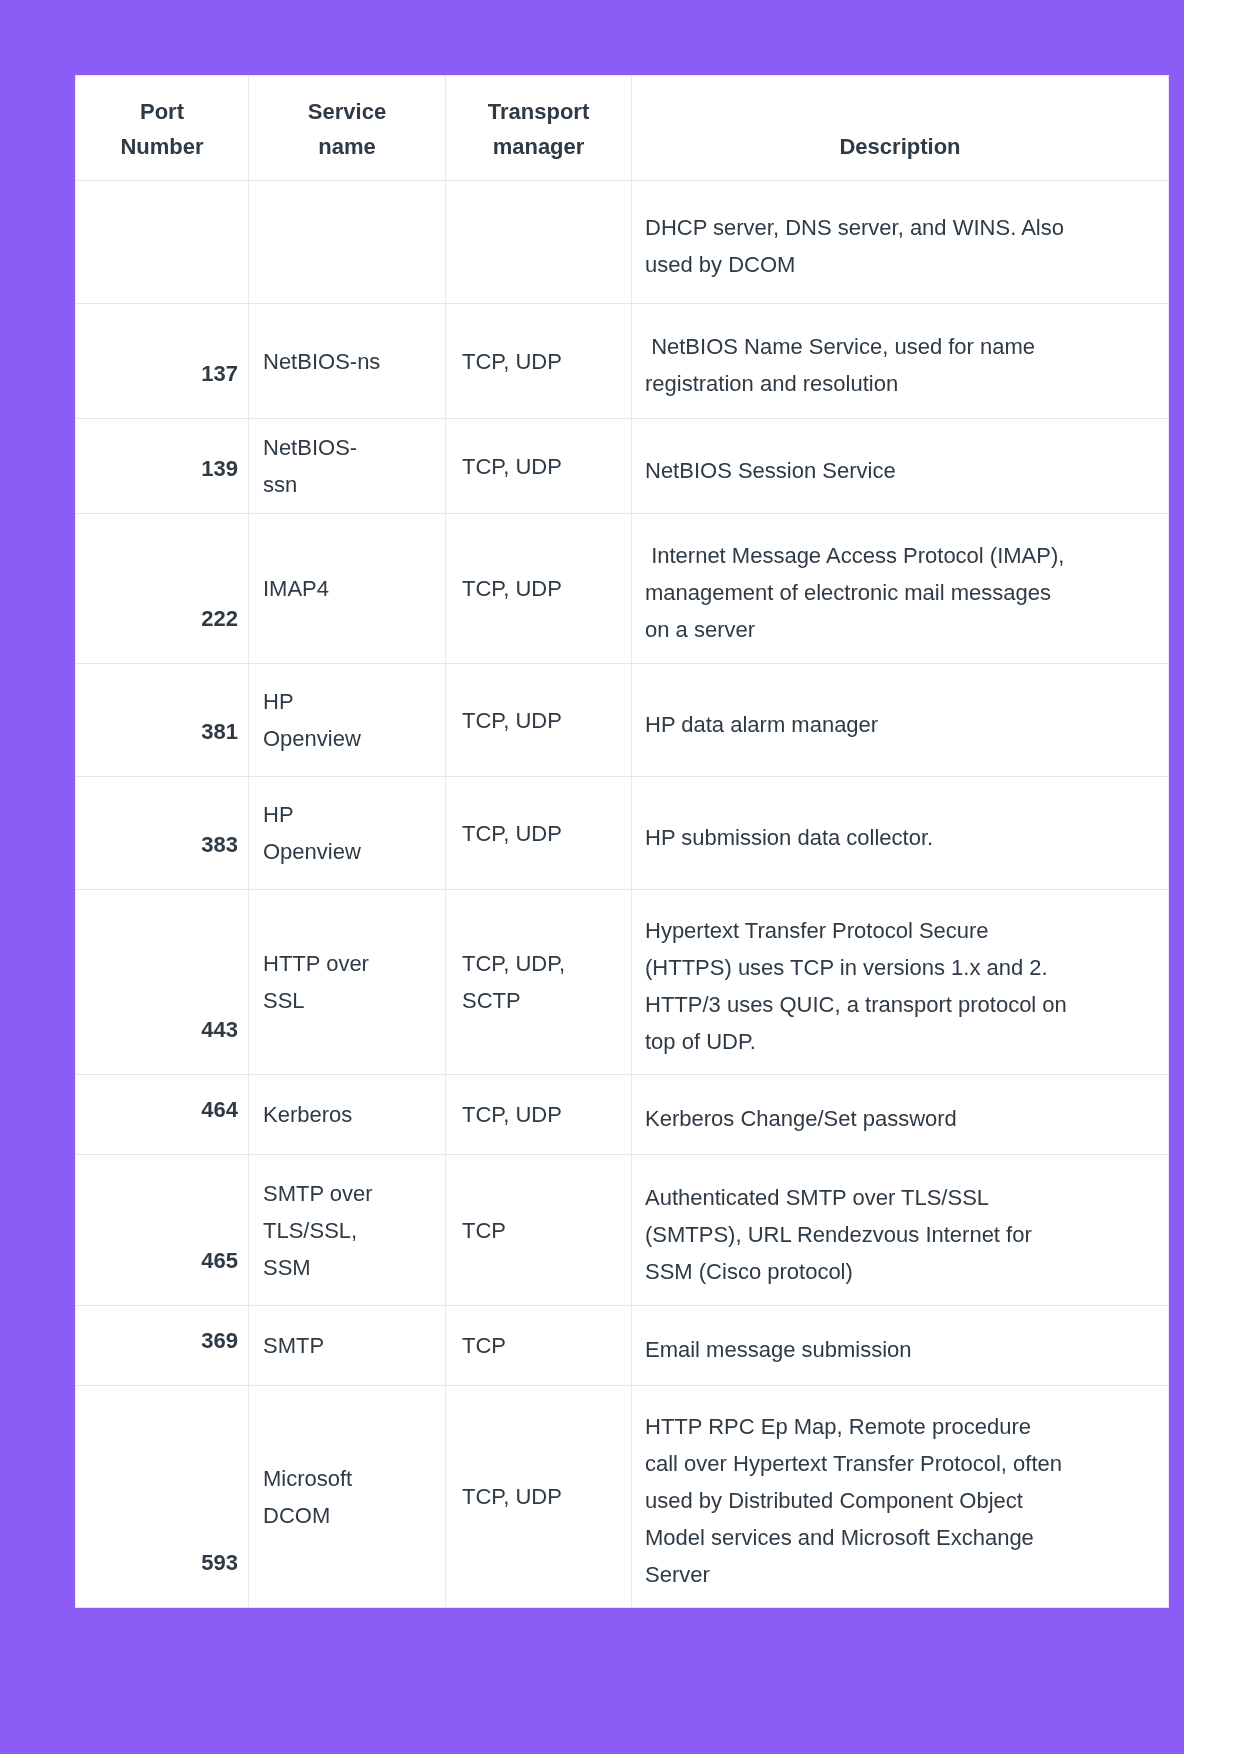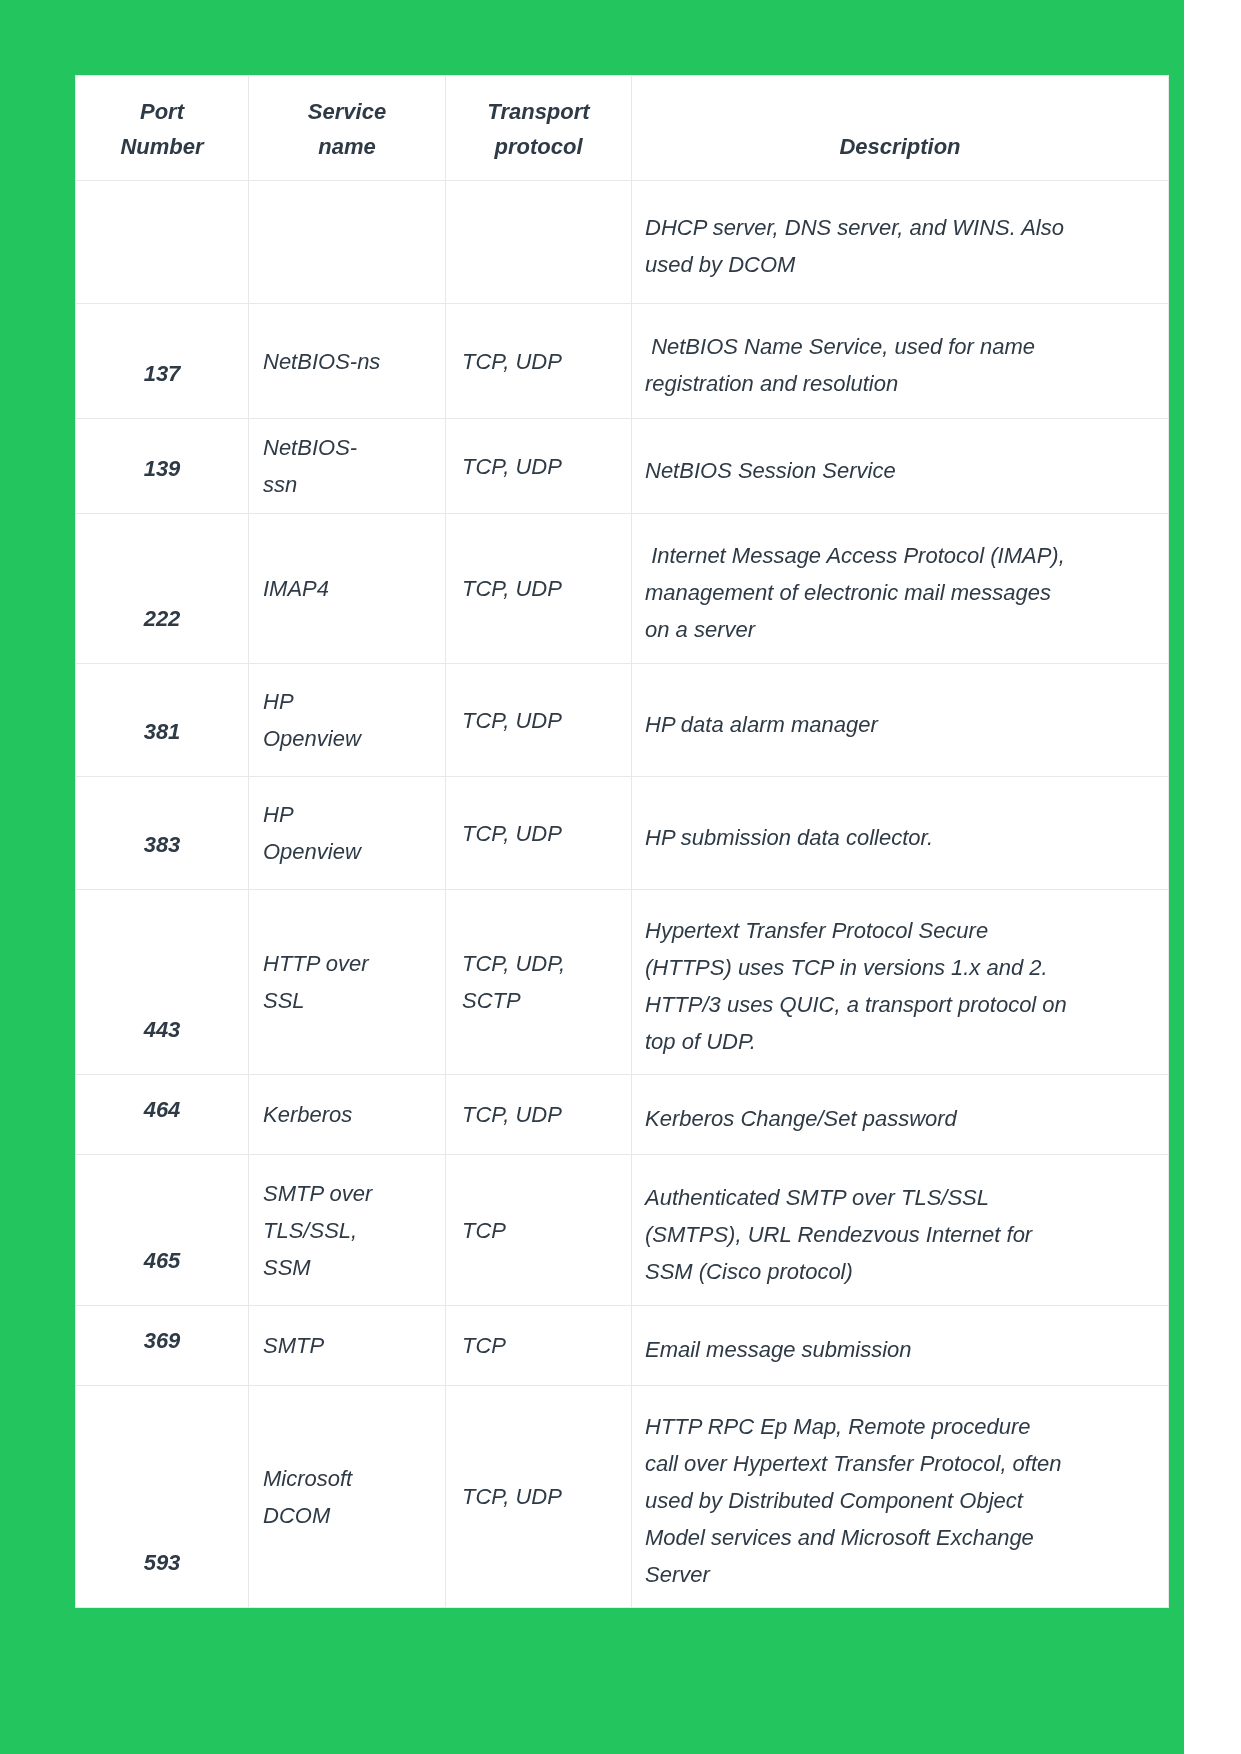--- a/index.html
+++ b/index.html
@@ -6,23 +6,22 @@
   html, body {
     width: 1241px;
     background: #ffffff;
     font-family: "Liberation Sans", "DejaVu Sans", sans-serif;
     color: #2e3a46;
   }
   .page {
     position: relative;
     width: 1184px;
     height: 1754px;
-    background: #22c55e;
+    background: #8b5cf6;
     overflow: hidden;
-    font-style: italic;
   }
   table.ports {
     position: absolute;
     left: 75px;
     top: 75px;
     width: 1093px;
     border-collapse: collapse;
     table-layout: fixed;
     background: #ffffff;
   }
@@ -46,21 +45,21 @@
     padding: 18px 8px 16px 8px;
     line-height: 35px;
   }
   th .hdr { display: inline-block; }
   th.th-port .hdr      { max-width: 120px; }
   th.th-service .hdr   { max-width: 120px; }
   th.th-transport .hdr { max-width: 135px; }
 
   
   td.port {
-    text-align: center;
+    text-align: right;
     vertical-align: bottom;
     font-weight: 700;
     padding: 8px 10px 26px 10px;
   }
   td.service {
     vertical-align: middle;
     padding: 10px 61px 10px 14px;
   }
   td.transport {
     vertical-align: middle;
@@ -91,21 +90,21 @@
     <colgroup>
       <col class="c-port">
         <col class="c-service">
         <col class="c-transport">
         <col class="c-desc">
     </colgroup>
     <tbody>
       <tr class="h104">
         <th class="th-port"><span class="hdr">Port Number</span></th>
         <th class="th-service"><span class="hdr">Service name</span></th>
-        <th class="th-transport"><span class="hdr">Transport protocol</span></th>
+        <th class="th-transport"><span class="hdr">Transport manager</span></th>
         <th class="th-desc"><span class="hdr">Description</span></th>
       </tr>
 
       <tr class="h123">
         <td class="port"></td>
         <td class="service"></td>
         <td class="transport"></td>
         <td class="desc">DHCP server, DNS server, and WINS. Also used by DCOM</td>
       </tr>
 

